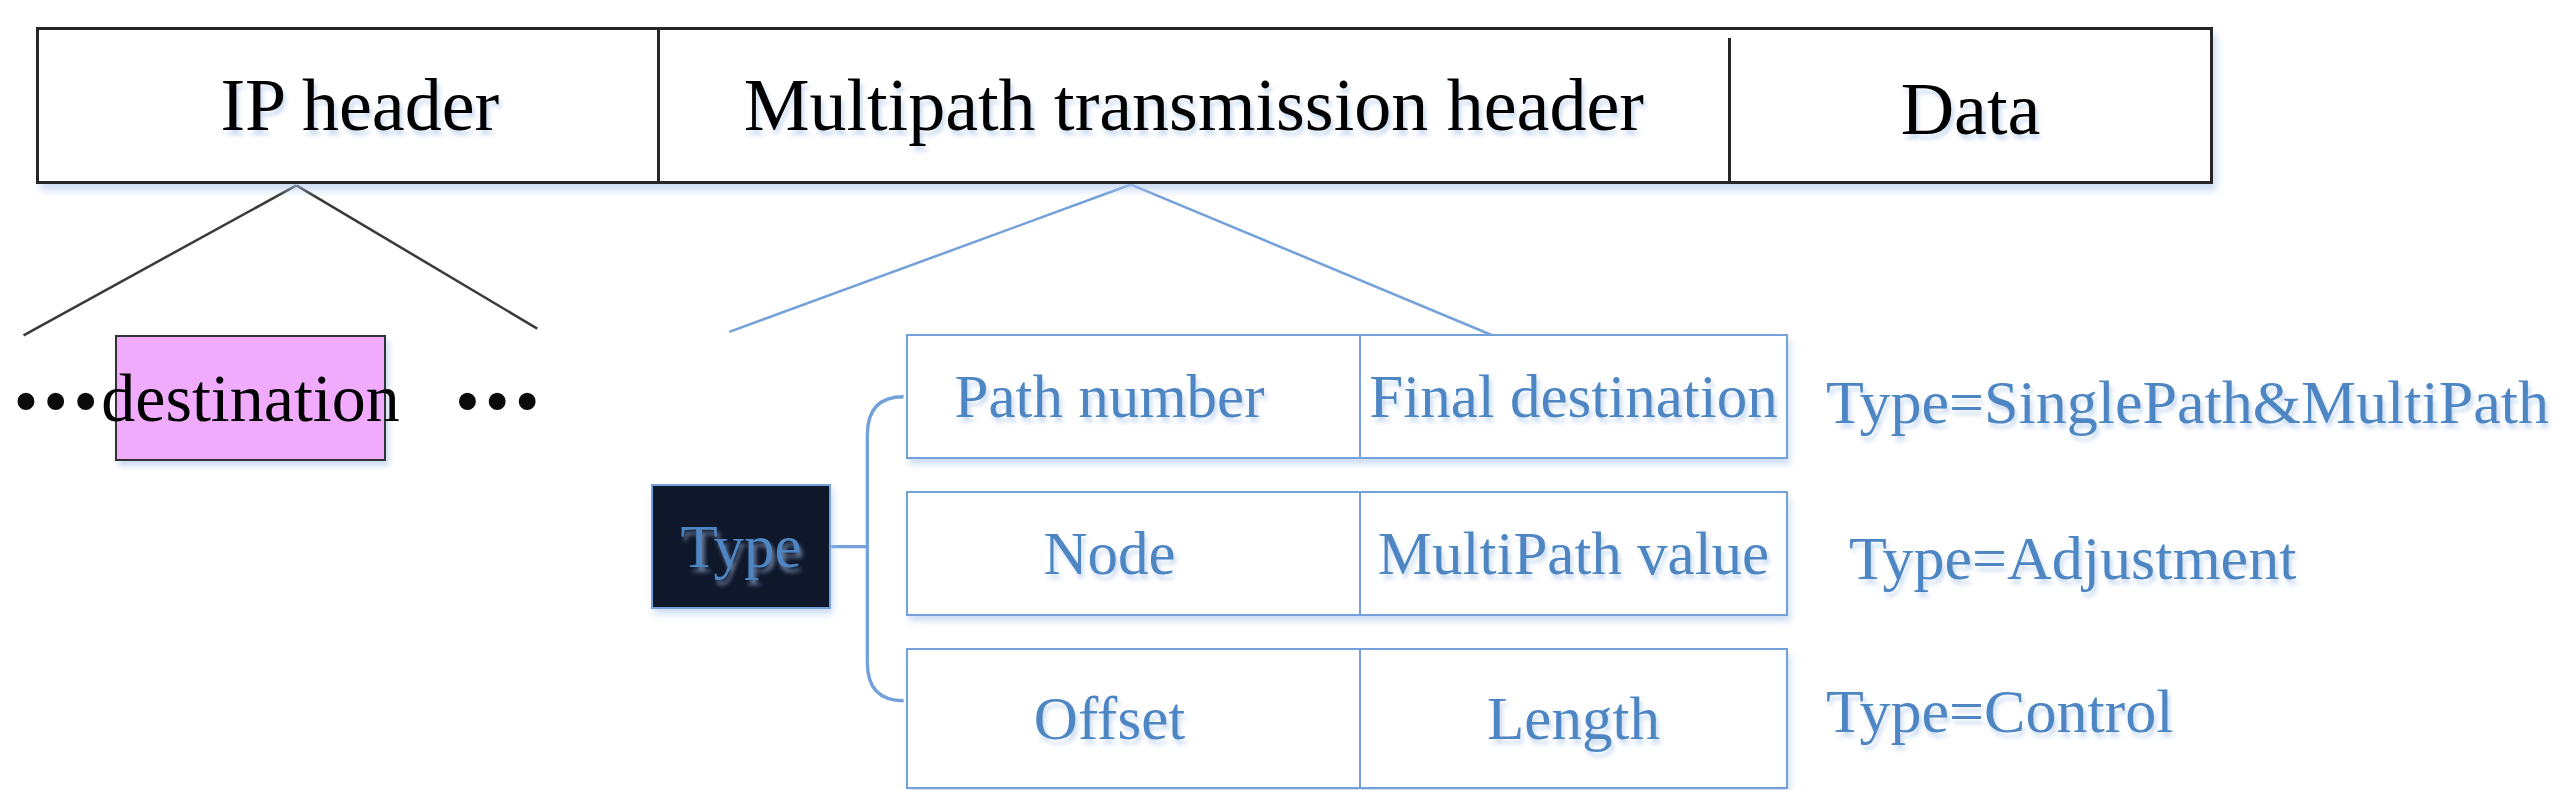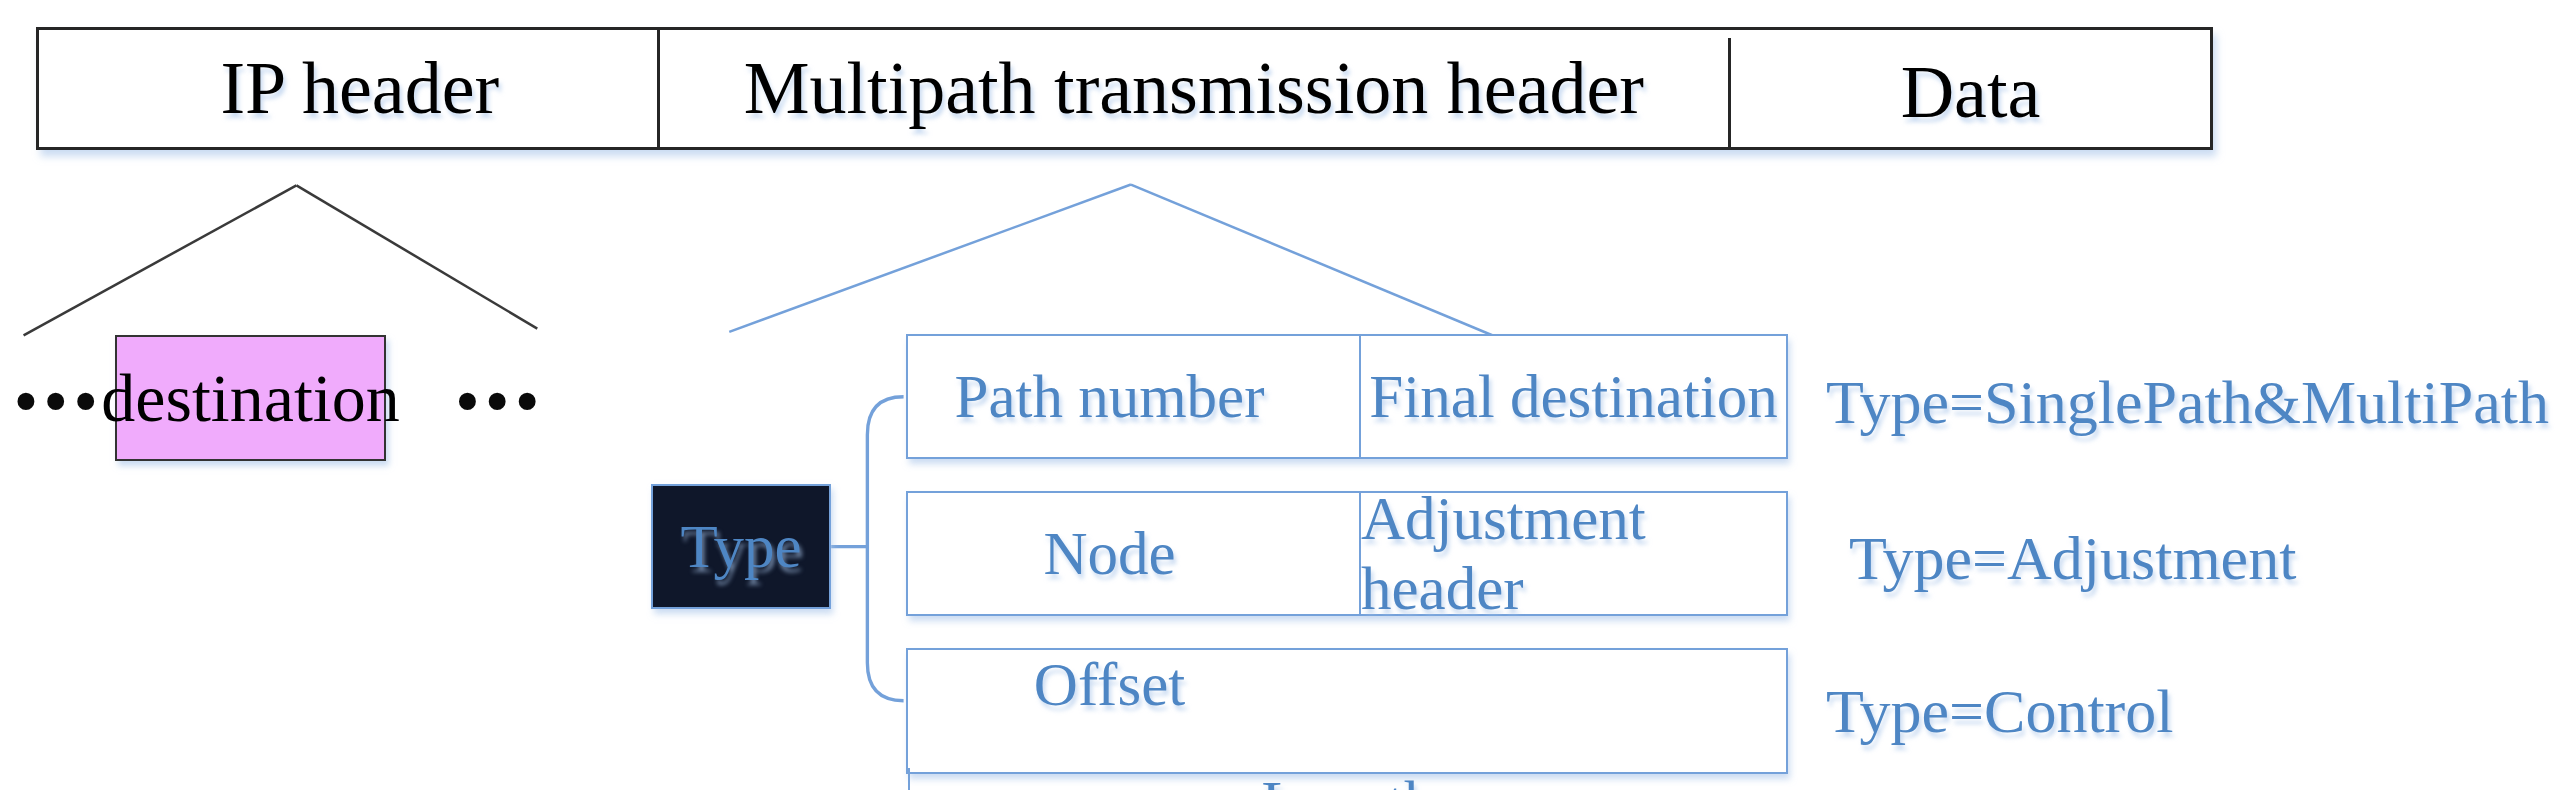--- a/index.html
+++ b/index.html
@@ -7,21 +7,21 @@
     --blue-line:#74a1da;
     --black-line:#262626;
     --soft-shadow:rgba(168,196,233,0.6);
   }
   *{box-sizing:border-box;margin:0;padding:0;}
   html,body{width:2576px;height:791px;background:#ffffff;overflow:hidden;
     font-family:"Liberation Serif","DejaVu Serif",serif;}
   .stage{position:absolute;left:0;top:0;width:2576px;height:791px;}
 
   
-  .packet-bar{position:absolute;left:36px;top:27px;width:2177px;height:123px;
+  .packet-bar{position:absolute;left:36px;top:27px;width:2177px;height:157px;
     display:flex;border:3.4px solid var(--black-line);
     box-shadow:4.2px 6.7px 7.6px var(--soft-shadow);background:#fff;padding-left:24px;}
   .packet-seg{display:flex;align-items:center;justify-content:center;
     font-size:74px;color:#000;text-shadow:2.5px 5px 4.2px var(--soft-shadow);}
   .packet-seg.s0{width:601px;}
   .packet-seg.s1{width:1085px;border-left:3.4px solid var(--black-line);}
   .packet-seg.s2{width:488px;border-left:3.4px solid var(--black-line);margin-top:8px;}
 
   
   svg.lines{position:absolute;left:0;top:0;width:2576px;height:791px;}
@@ -38,21 +38,21 @@
   
   .trow{position:absolute;left:906px;width:882px;height:125px;display:flex;
     border:2.5px solid var(--blue-line);background:#fff;
     box-shadow:3.4px 5.9px 6.7px var(--soft-shadow);gap:48px;}
   .trow .cell{display:flex;align-items:center;justify-content:center;
     font-size:61px;color:var(--blue-text);text-shadow:2.5px 5px 4.2px var(--soft-shadow);}
   .trow .c0{width:403px;}
   .trow .c1{flex:1;border-left:2.5px solid var(--blue-line);}
   .trow.r0{top:334px;}
   .trow.r1{top:491px;}
-  .trow.r2{top:648px;height:126px;flex-direction:column;}
+  .trow.r2{top:648px;height:141px;}
 
   
   .type-box{position:absolute;left:651px;top:484px;width:180px;height:125px;
     border:2.5px solid var(--blue-line);background:#0f172a;display:flex;align-items:center;
     justify-content:center;font-size:61px;color:var(--blue-text);
     text-shadow:2.5px 5px 4.2px var(--soft-shadow);box-shadow:3.4px 5px 6.7px var(--soft-shadow);}
 
   
   .cond{position:absolute;left:1826px;height:71px;line-height:71px;font-size:62px;
     color:var(--blue-text);text-shadow:2.5px 5px 4.2px var(--soft-shadow);white-space:nowrap;}
@@ -88,21 +88,21 @@
   <span class="dots right">•••</span>
 
   <div class="type-box">Type</div>
 
   <div class="trow r0">
     <div class="cell c0">Path number</div>
     <div class="cell c1">Final destination</div>
   </div>
   <div class="trow r1">
     <div class="cell c0">Node</div>
-    <div class="cell c1">Adjustment header</div>
+    <div class="cell c1">MultiPath value</div>
   </div>
   <div class="trow r2">
     <div class="cell c0">Offset</div>
     <div class="cell c1">Length</div>
   </div>
 
   <div class="cond l0">Type=SinglePath&amp;MultiPath</div>
   <div class="cond l1">Type=Adjustment</div>
   <div class="cond l2">Type=Control</div>
 

